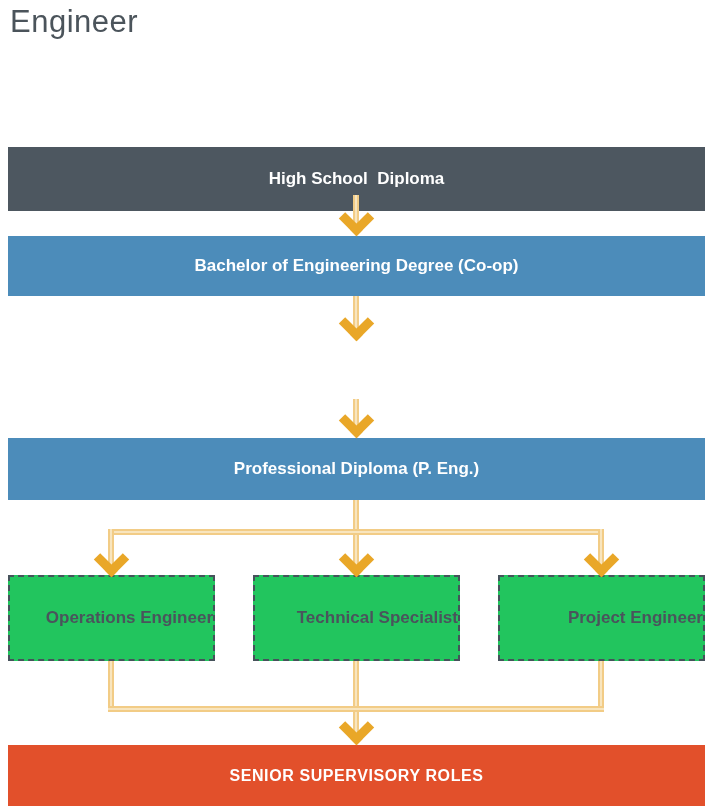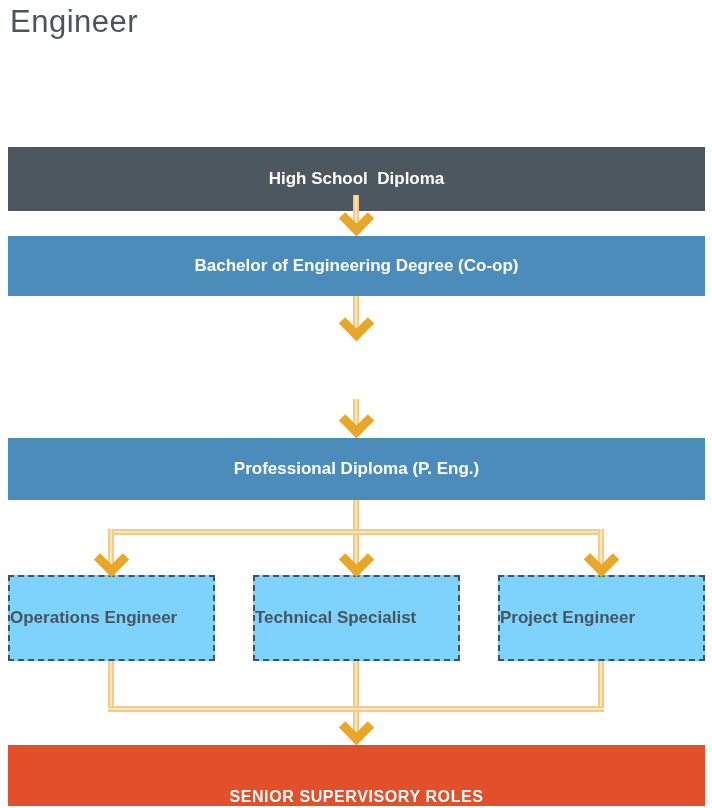--- a/index.html
+++ b/index.html
@@ -14,26 +14,26 @@
   }
   .stage{
     position:absolute;left:8px;width:697px;
     display:flex;align-items:center;justify-content:center;
     color:var(--box_text,#ffffff);font-size:17px;
   }
   .stage .lbl{font-weight:700;white-space:pre-wrap;}
   .stage .sfx{font-weight:700;white-space:pre-wrap;}
   .dark{background:var(--dark_box,#4D5760);}
   .blue{background:var(--blue_box,#4C8CBA);}
-  .orange{background:var(--orange_box,#E2502B);align-items:flex-end;}
+  .orange{background:var(--orange_box,#E2502B);}
   .orange .lbl{letter-spacing:0.6px;font-size:16px;}
   .role-box{
     position:absolute;top:575px;height:86px;width:207px;box-sizing:border-box;
-    border:2px dashed var(--dashed_border,#46525B);background:#7dd3fc;
-    display:flex;align-items:center;justify-content:flex-start;
+    border:2px dashed var(--dashed_border,#46525B);background:#22c55e;
+    display:flex;align-items:center;justify-content:flex-end;
   }
   .role-box .lbl{font-weight:700;font-size:17px;color:var(--branch_text,#4A545C);white-space:pre-wrap;}
   
   .pipe{position:absolute;}
   .pipe-v{
     width:6px;
     background:linear-gradient(to right,
       var(--arrow_light,#F2CC86) 0 30%, #F8E5BE 30% 70%, var(--arrow_light,#F2CC86) 70% 100%);
   }
   .pipe-h{

